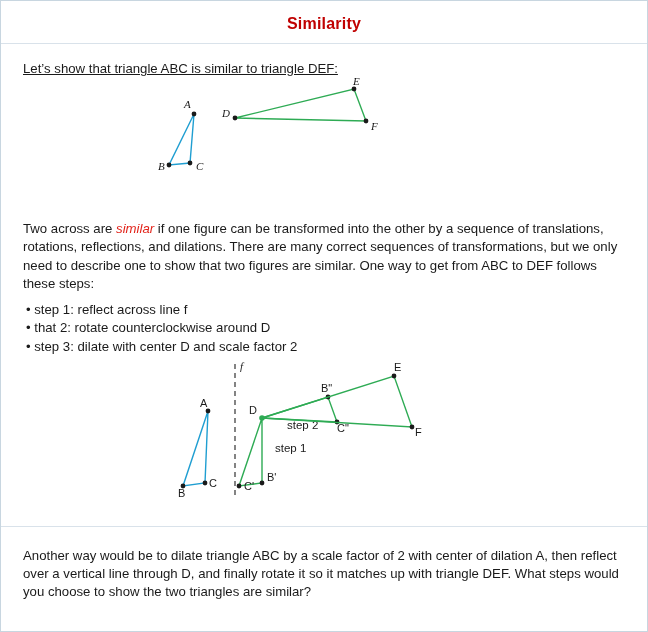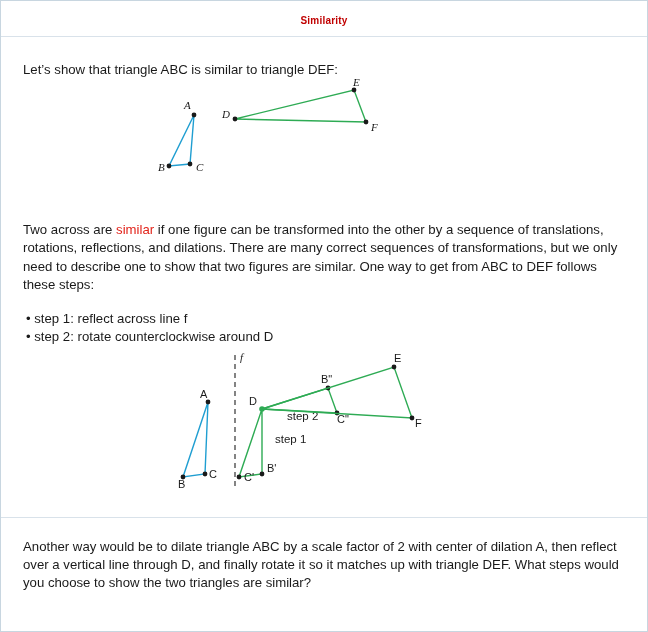--- a/index.html
+++ b/index.html
@@ -16,46 +16,48 @@
     height: 632px;
     box-sizing: border-box;
     background: #ffffff;
     border: 1px solid #c8d6e0;
     overflow: hidden;
   }
   .title {
     text-align: center;
     color: #c00000;
     font-weight: bold;
-    font-size: 10px;
+    font-size: 16px;
     margin: 14px 0 0 0;
     letter-spacing: 0.2px;
   }
   .divider {
     border: none;
     border-top: 1px solid #d9e2ea;
     margin: 10px 0 0 0;
   }
   .body-text {
     font-size: 13.2px;
     color: #1a1a1a;
     line-height: 1.38;
     padding: 0 22px;
   }
   .para-intro {
-    margin-top: 24px;
+    margin-top: 16px;
+    text-decoration: underline;
   }
   .para-def {
     margin-top: 4px;
   }
   .kw-similar {
     color: #e2231a;
+    font-style: italic;
   }
   .steps {
-    margin-top: 16px;
+    margin-top: 8px;
     padding-left: 25px;
   }
   .step-line {
     font-size: 13.2px;
     color: #1a1a1a;
     line-height: 1.38;
   }
   .fig {
     position: relative;
   }
@@ -120,21 +122,22 @@
       </g>
     </svg>
   </div>
 
   <div class="body-text para-def">
     <span>Two across are </span><span class="kw-similar">similar</span><span> if one figure can be transformed into the other by a sequence of translations, rotations, reflections, and dilations. There are many correct sequences of transformations, but we only need to describe one to show that two figures are similar. One way to get from ABC to DEF follows these steps:</span>
   </div>
 
   <div class="body-text steps">
     <div class="step-line">• step 1: reflect across line f</div>
-    <div class="step-line">• step 2: rotate  counterclockwise around D</div>
+    <div class="step-line">• that 2: rotate  counterclockwise around D</div>
+    <div class="step-line">• step 3: dilate with center D and scale factor 2</div>
   </div>
 
   <div class="fig fig2">
     <svg width="648" height="160" viewBox="0 0 648 160">
 
       <g>
         <line x1="234" y1="8" x2="234" y2="140" stroke="#333333" stroke-width="1.2" stroke-dasharray="5,4"></line>
         <text class="lbl" x="239" y="14">f</text>
       </g>
 

